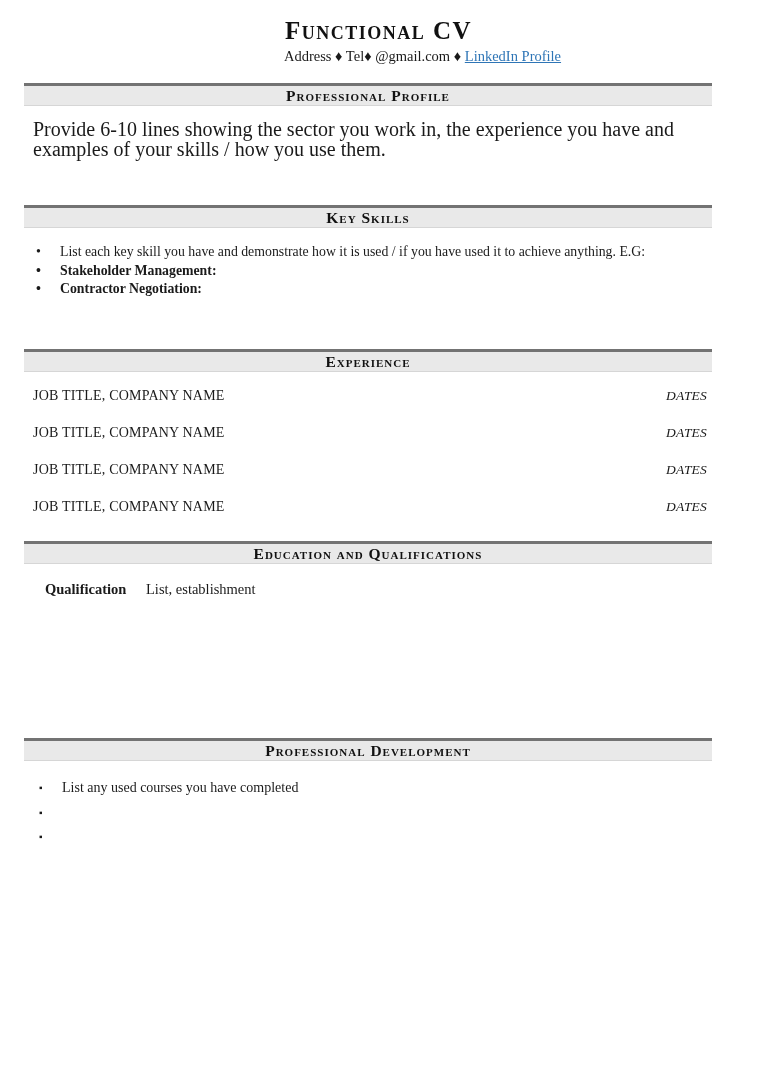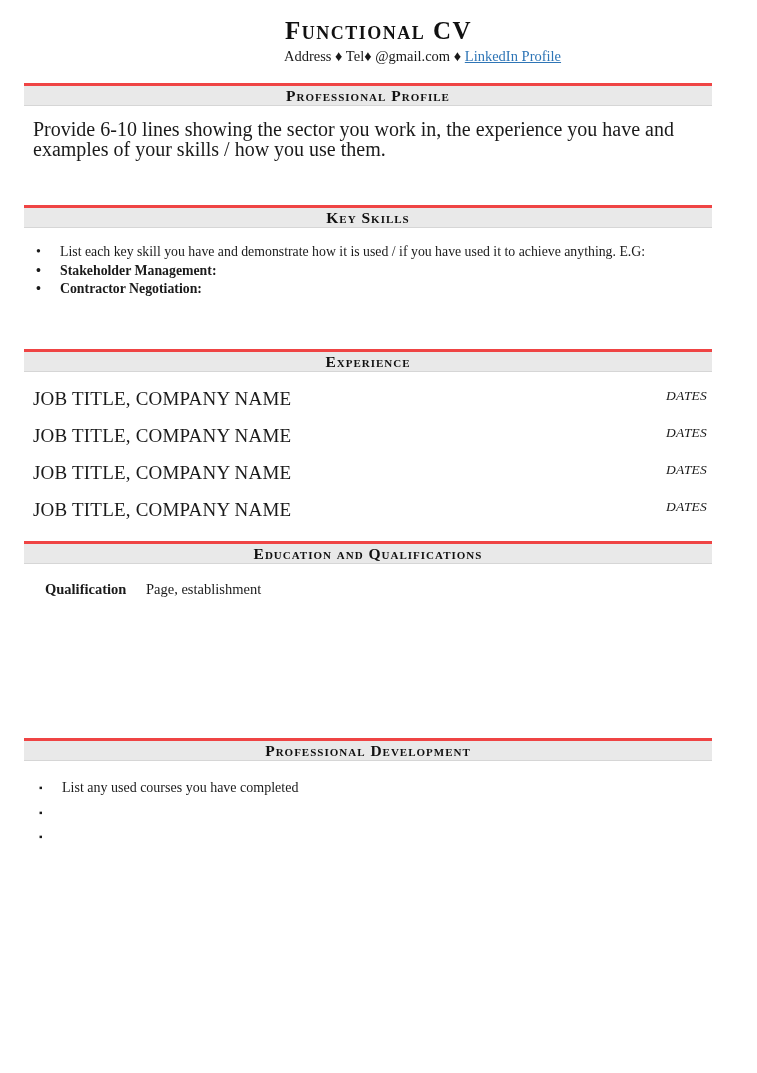--- a/index.html
+++ b/index.html
@@ -48,21 +48,21 @@
     text-decoration: underline;
   }
 
   
   .section-bar {
     position: absolute;
     left: 24px;
     width: 688px;
     height: 19px;
     background: #e9e9e9;
-    border-top: 3px solid #ef4444;
+    border-top: 3px solid #737373;
     border-bottom: 1px solid #d6d6d6;
     display: flex;
     align-items: center;
     justify-content: center;
     font-weight: 700;
     font-variant: small-caps;
     font-size: 15.5px;
     letter-spacing: 1px;
     color: #111111;
   }
@@ -133,21 +133,21 @@
   }
   .exp-row {
     height: 37px;
     padding-top: 2px;
     box-sizing: border-box;
     display: flex;
     justify-content: space-between;
     align-items: flex-start;
   }
   .exp-title {
-    font-size: 19px;
+    font-size: 14px;
     letter-spacing: 0.2px;
     text-align: right;
   }
   .exp-dates {
     font-size: 13.5px;
     font-style: italic;
     letter-spacing: 0.2px;
   }
 
   
@@ -227,21 +227,21 @@
     <div class="exp-row">
       <span class="exp-title">JOB TITLE, COMPANY NAME</span>
       <span class="exp-dates">DATES</span>
     </div>
   </div>
 
   <div class="section-bar bar-education">Education and Qualifications</div>
 
   <div class="edu-row">
     <span class="edu-qualification">Qualification</span>
-    <span class="edu-detail">Page, establishment</span>
+    <span class="edu-detail">List, establishment</span>
   </div>
 
   <div class="section-bar bar-development">Professional Development</div>
 
   <ul class="bullet-list dev-list">
     <li>
       <span class="bullet-marker"></span>
       <span>List any used courses you have completed</span>
     </li>
     <li>

